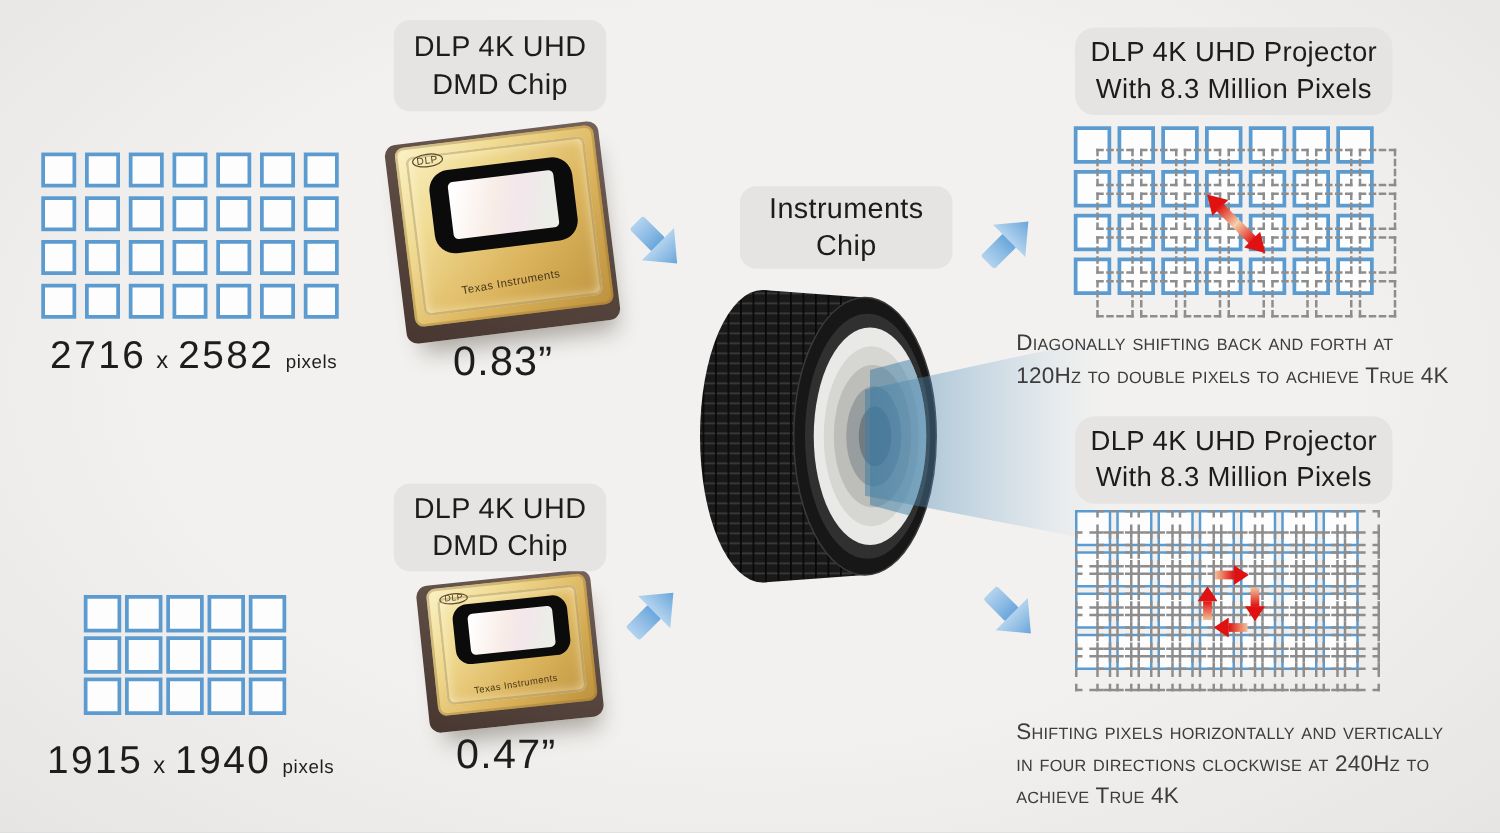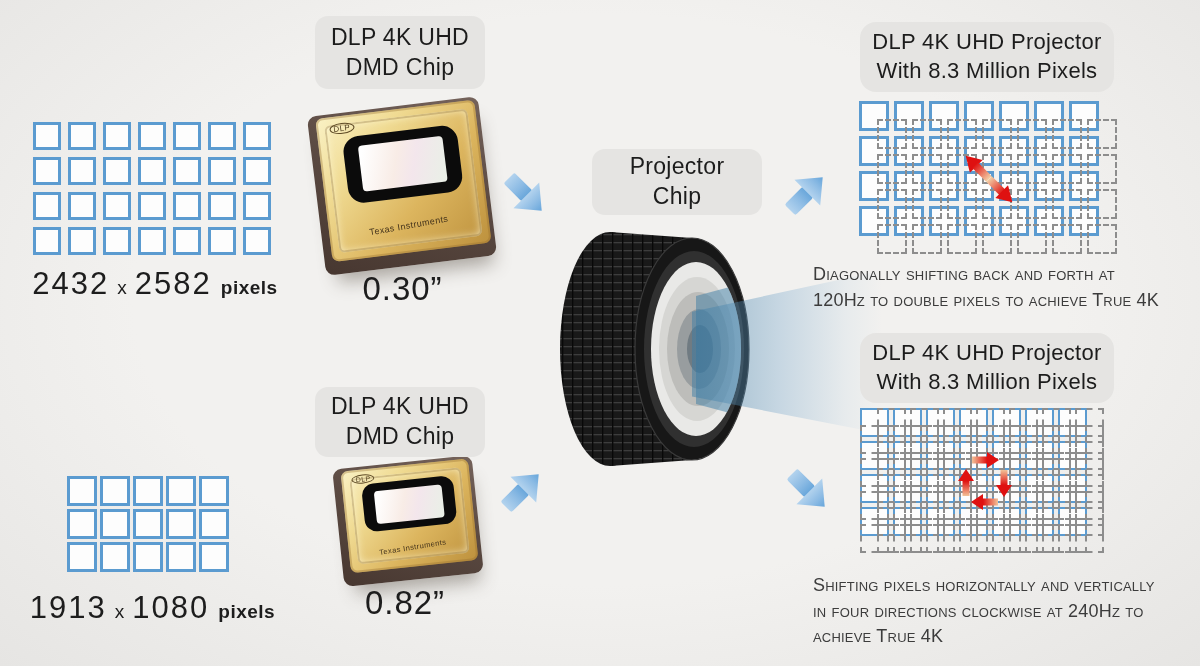--- a/index.html
+++ b/index.html
@@ -9,21 +9,21 @@
   .labelbox{position:absolute;background:var(--boxbg);border-radius:13px;
     display:flex;flex-direction:column;justify-content:center;align-items:center;
     text-align:center;font-size:23px;line-height:1.3;letter-spacing:.3px;z-index:5;color:#1c1c1c;}
   .labelbox.wide{font-size:22px;border-radius:16px;}
   .grid{position:absolute;z-index:5;}
   .sq{position:absolute;background:#fdfdfd;border-style:solid;border-color:var(--sqb);box-sizing:border-box;}
   .dsq{position:absolute;border:2px dashed var(--dash);box-sizing:border-box;}
   .res-label{position:absolute;display:flex;align-items:baseline;justify-content:center;z-index:5;}
   .res-num{font-size:31px;letter-spacing:2px;}
   .res-sep{font-size:19px;margin:0 8px;}
-  .res-unit{font-size:19px;margin-left:9px;letter-spacing:.5px;font-weight:bold;}
+  .res-unit{font-size:15px;margin-left:9px;letter-spacing:.5px;}
   .size-label{position:absolute;font-size:33px;letter-spacing:1px;text-align:center;z-index:5;}
   .desc{position:absolute;font-variant:small-caps;font-size:18px;line-height:1.42;
     color:#3c3c3c;letter-spacing:.2px;z-index:5;}
   
   .chip{position:absolute;border-radius:9px;background:linear-gradient(205deg,#75635b 0%,#5b4a42 45%,#473730 100%);
     box-shadow:4px 16px 18px -8px rgba(85,75,65,.45);z-index:4;}
   .chip-gold{position:absolute;top:3px;right:4px;left:8px;bottom:13px;border-radius:7px;
     background:linear-gradient(135deg,#faf2c6 0%,#f0db93 28%,#dcb55e 62%,#bd913d 100%);
     box-shadow:inset 0 0 0 2px rgba(150,110,45,.35);}
   .chip-bevel{position:absolute;inset:8px;border-radius:6px;
@@ -109,21 +109,21 @@
       <div class="sq" style="left: 210px; top: 70px; width: 28px; height: 28px; border-width: 3px;"></div>
       <div class="sq" style="left: 0px; top: 105px; width: 28px; height: 28px; border-width: 3px;"></div>
       <div class="sq" style="left: 35px; top: 105px; width: 28px; height: 28px; border-width: 3px;"></div>
       <div class="sq" style="left: 70px; top: 105px; width: 28px; height: 28px; border-width: 3px;"></div>
       <div class="sq" style="left: 105px; top: 105px; width: 28px; height: 28px; border-width: 3px;"></div>
       <div class="sq" style="left: 140px; top: 105px; width: 28px; height: 28px; border-width: 3px;"></div>
       <div class="sq" style="left: 175px; top: 105px; width: 28px; height: 28px; border-width: 3px;"></div>
       <div class="sq" style="left: 210px; top: 105px; width: 28px; height: 28px; border-width: 3px;"></div>
     </div>
   <div class="res-label" style="left:15px;top:266px;width:280px;">
-    <span class="res-num">2432</span>
+    <span class="res-num">2716</span>
     <span class="res-sep">x</span>
     <span class="res-num">2582</span>
     <span class="res-unit">pixels</span>
   </div>
 
   <div class="grid" style="left: 67px; top: 476px; width: 162px; height: 96px;">
       <div class="sq" style="left: 0px; top: 0px; width: 30px; height: 30px; border-width: 3px;"></div>
       <div class="sq" style="left: 33px; top: 0px; width: 30px; height: 30px; border-width: 3px;"></div>
       <div class="sq" style="left: 66px; top: 0px; width: 30px; height: 30px; border-width: 3px;"></div>
       <div class="sq" style="left: 99px; top: 0px; width: 30px; height: 30px; border-width: 3px;"></div>
@@ -133,60 +133,60 @@
       <div class="sq" style="left: 66px; top: 33px; width: 30px; height: 30px; border-width: 3px;"></div>
       <div class="sq" style="left: 99px; top: 33px; width: 30px; height: 30px; border-width: 3px;"></div>
       <div class="sq" style="left: 132px; top: 33px; width: 30px; height: 30px; border-width: 3px;"></div>
       <div class="sq" style="left: 0px; top: 66px; width: 30px; height: 30px; border-width: 3px;"></div>
       <div class="sq" style="left: 33px; top: 66px; width: 30px; height: 30px; border-width: 3px;"></div>
       <div class="sq" style="left: 66px; top: 66px; width: 30px; height: 30px; border-width: 3px;"></div>
       <div class="sq" style="left: 99px; top: 66px; width: 30px; height: 30px; border-width: 3px;"></div>
       <div class="sq" style="left: 132px; top: 66px; width: 30px; height: 30px; border-width: 3px;"></div>
     </div>
   <div class="res-label" style="left:25px;top:590px;width:255px;">
-    <span class="res-num">1913</span>
+    <span class="res-num">1915</span>
     <span class="res-sep">x</span>
-    <span class="res-num">1080</span>
+    <span class="res-num">1940</span>
     <span class="res-unit">pixels</span>
   </div>
 
   <div class="labelbox" style="left:315px;top:16px;width:170px;height:73px;">
     <div>DLP 4K UHD</div>
     <div>DMD Chip</div>
   </div>
   <div class="chip" style="left:316px;top:106px;width:172px;height:160px;transform:rotate(-7deg);">
     <div class="chip-gold">
       <div class="chip-bevel"></div>
       <div class="chip-logo">DLP</div>
       <div class="chip-window">
         <div class="chip-screen"></div>
       </div>
       <div class="chip-brand">Texas Instruments</div>
     </div>
   </div>
-  <div class="size-label" style="left:320px;top:270px;width:165px;">0.30”</div>
+  <div class="size-label" style="left:320px;top:270px;width:165px;">0.83”</div>
 
   <div class="labelbox" style="left:315px;top:387px;width:170px;height:70px;">
     <div>DLP 4K UHD</div>
     <div>DMD Chip</div>
   </div>
   <div class="chip small" style="left:338px;top:462px;width:140px;height:118px;transform:rotate(-6deg);">
     <div class="chip-gold">
       <div class="chip-bevel"></div>
       <div class="chip-logo">DLP</div>
       <div class="chip-window">
         <div class="chip-screen"></div>
       </div>
       <div class="chip-brand">Texas Instruments</div>
     </div>
   </div>
-  <div class="size-label" style="left:325px;top:584px;width:160px;">0.82”</div>
+  <div class="size-label" style="left:325px;top:584px;width:160px;">0.47”</div>
 
   <div class="labelbox" style="left:592px;top:149px;width:170px;height:66px;">
-    <div>Projector</div>
+    <div>Instruments</div>
     <div>Chip</div>
   </div>
   <svg class="lens-svg" viewBox="0 0 212 246">
     <ellipse cx="58" cy="123" rx="50" ry="117" fill="url(#knurl)"></ellipse>
     <polygon points="58,6 140,12 140,234 58,240" fill="url(#knurl)"></polygon>
     <ellipse cx="140" cy="123" rx="57" ry="111" fill="#171717"></ellipse>
     <ellipse cx="142" cy="123" rx="50" ry="98" fill="#303030"></ellipse>
     <ellipse cx="144" cy="123" rx="45" ry="87" fill="#e9e9e7"></ellipse>
     <ellipse cx="145" cy="123" rx="38" ry="72" fill="#d6d6d3"></ellipse>
     <ellipse cx="146" cy="123" rx="31" ry="57" fill="#bdbdba"></ellipse>

